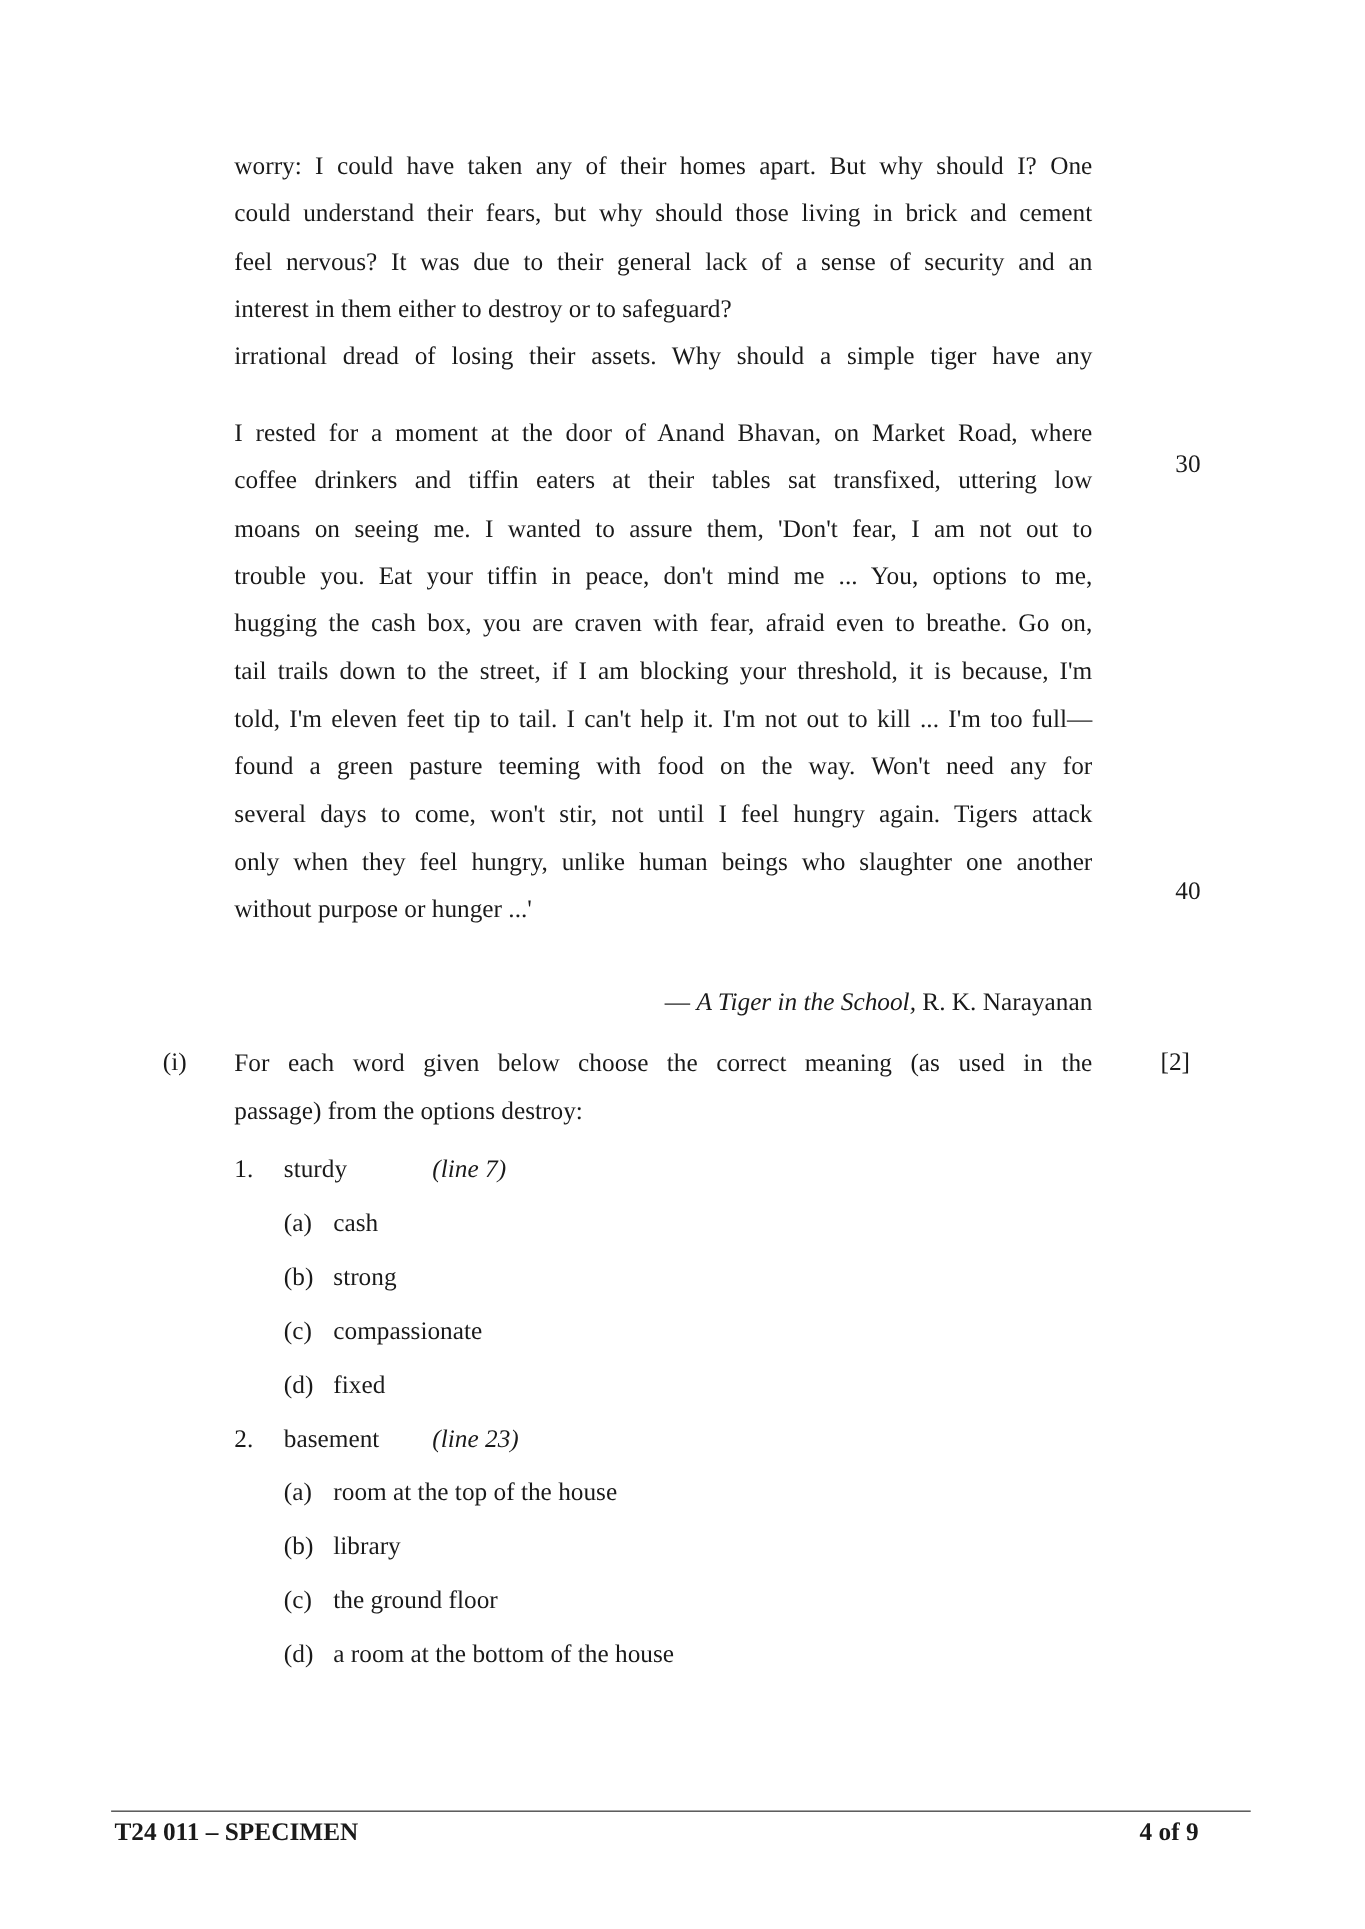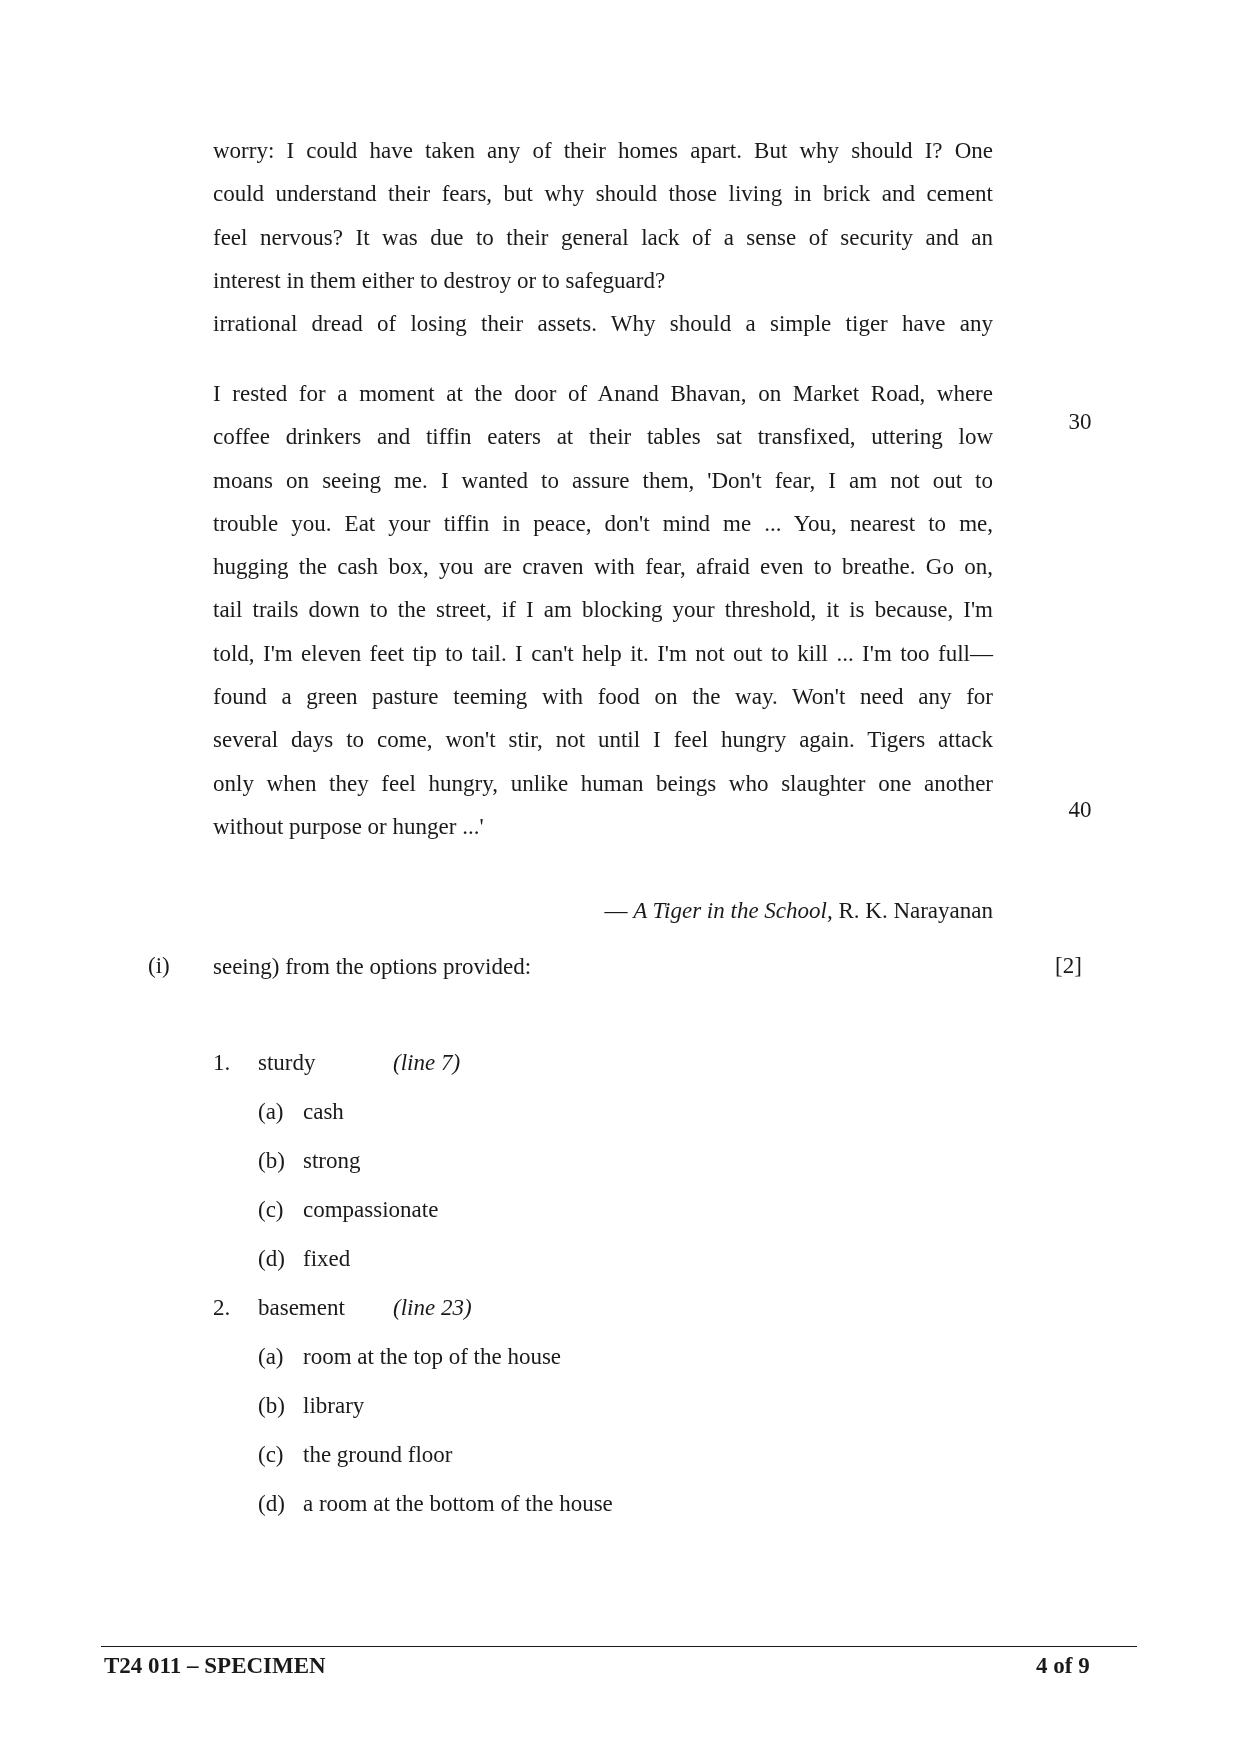--- a/index.html
+++ b/index.html
@@ -47,41 +47,42 @@
   <span class="line">could understand their fears, but why should those living in brick and cement</span>
   <span class="line">feel nervous? It was due to their general lack of a sense of security and an</span>
   <span class="line last">interest in them either to destroy or to safeguard?</span>
   <span class="line">irrational dread of losing their assets. Why should a simple tiger have any</span>
 </div>
 
 <div class="para" style="top:372px;">
   <span class="line">I rested for a moment at the door of Anand Bhavan, on Market Road, where</span>
   <span class="line">coffee drinkers and tiffin eaters at their tables sat transfixed, uttering low</span>
   <span class="line">moans on seeing me. I wanted to assure them, 'Don't fear, I am not out to</span>
-  <span class="line">trouble you. Eat your tiffin in peace, don't mind me ... You, nearest to me,</span>
+  <span class="line">trouble you. Eat your tiffin in peace, don't mind me ... You, options to me,</span>
   <span class="line">hugging the cash box, you are craven with fear, afraid even to breathe. Go on,</span>
   <span class="line">tail trails down to the street, if I am blocking your threshold, it is because, I'm</span>
   <span class="line">told, I'm eleven feet tip to tail. I can't help it. I'm not out to kill ... I'm too full—</span>
   <span class="line">found a green pasture teeming with food on the way. Won't need any for</span>
   <span class="line">several days to come, won't stir, not until I feel hungry again. Tigers attack</span>
   <span class="line">only when they feel hungry, unlike human beings who slaughter one another</span>
   <span class="line last">without purpose or hunger ...'</span>
 </div>
 
 <div class="linenum" style="top:409px;">30</div>
 <div class="linenum" style="top:797px;">40</div>
 
 <div class="attribution">
   <span>— </span><span class="it">A Tiger in the School,</span><span> R. K. Narayanan</span>
 </div>
 
 <div class="qlabel" style="top:953px;">(i)</div>
 <div class="marks" style="top:953px;">[2]</div>
 <div class="qtext" style="top:945px;">
-  <span class="line last">seeing) from the options provided:</span>
+  <span class="line">For each word given below choose the correct meaning (as used in the</span>
+  <span class="line last">passage) from the options destroy:</span>
 </div>
 
 <div class="item" style="top:1050px;">
   <span class="num">1.</span><span class="word">sturdy</span><span class="ref">(line 7)</span>
 </div>
 <div class="opt" style="top:1099px;">
   <span class="lbl">(a)</span><span>cash</span>
 </div>
 <div class="opt" style="top:1148px;">
   <span class="lbl">(b)</span><span>strong</span>

